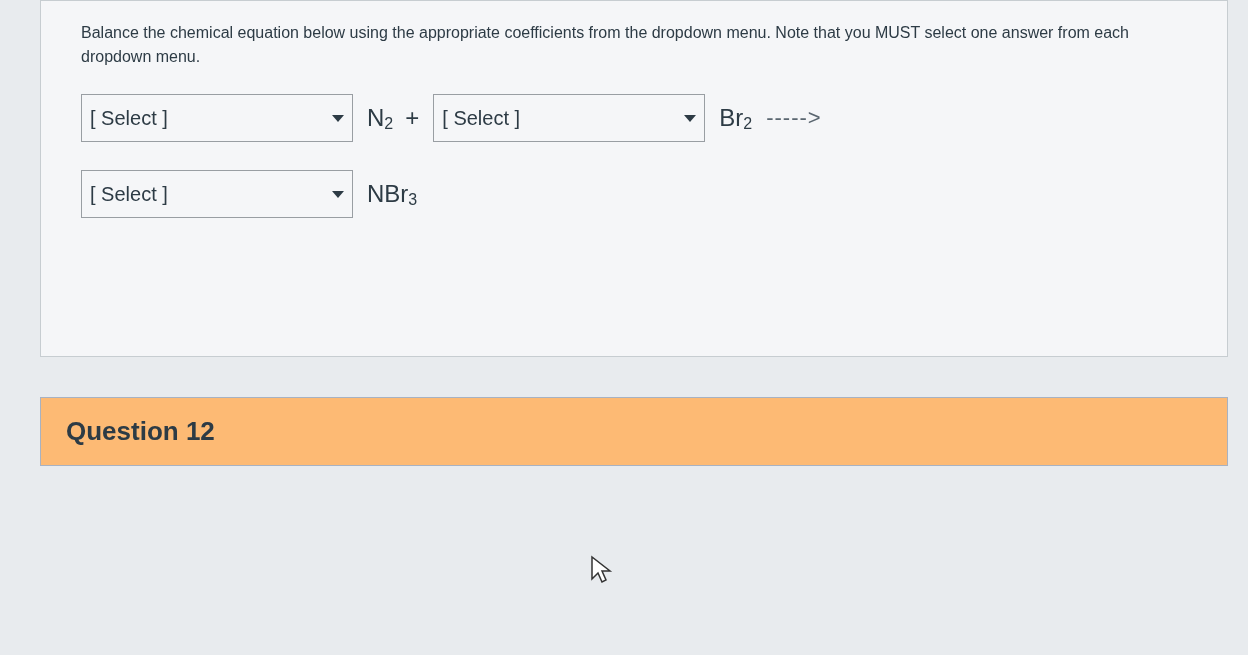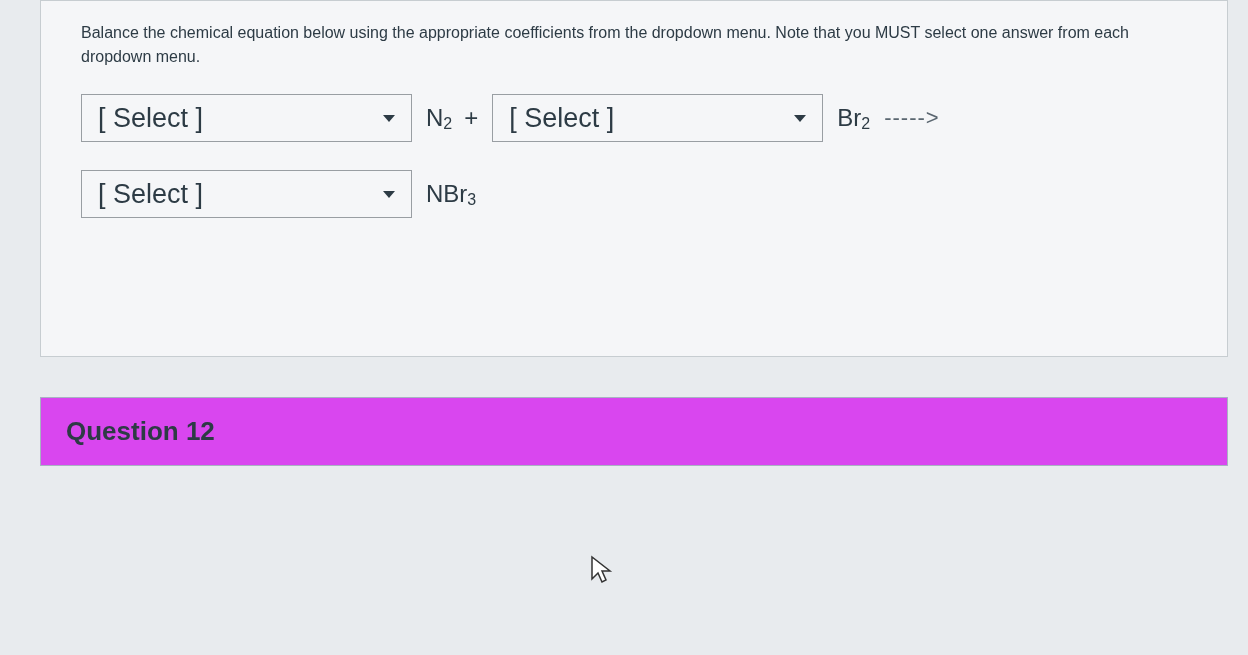--- a/index.html
+++ b/index.html
@@ -33,24 +33,24 @@
       flex-wrap: wrap;
       align-items: center;
       gap: 10px;
     }
     .select-box {
       display: inline-flex;
       align-items: center;
       justify-content: space-between;
       border: 1px solid #999ea3;
       background: #f5f6f8;
-      padding: 10px 16px;
-      width: 331px;
+      padding: 10px 8px;
+      width: 272px;
       height: 48px;
-      font-size: 27px;
+      font-size: 20px;
       color: #2d3b45;
       cursor: pointer;
     }
     .select-box .chev {
       width: 0;
       height: 0;
       border-left: 6px solid transparent;
       border-right: 6px solid transparent;
       border-top: 7px solid #2d3b45;
     }
@@ -72,21 +72,21 @@
       letter-spacing: 1px;
     }
     .row {
       display: flex;
       align-items: center;
       gap: 8px;
       margin-bottom: 18px;
       width: 100%;
     }
     .question-header {
-      background: #d946ef;
+      background: #fdba74;
       border: 1px solid #a8b2c2;
       margin: 0 20px 0 40px;
       padding: 18px 25px;
     }
     .question-title {
       font-size: 26px;
       font-weight: bold;
       color: #2d3b45;
     }
     .cursor {

